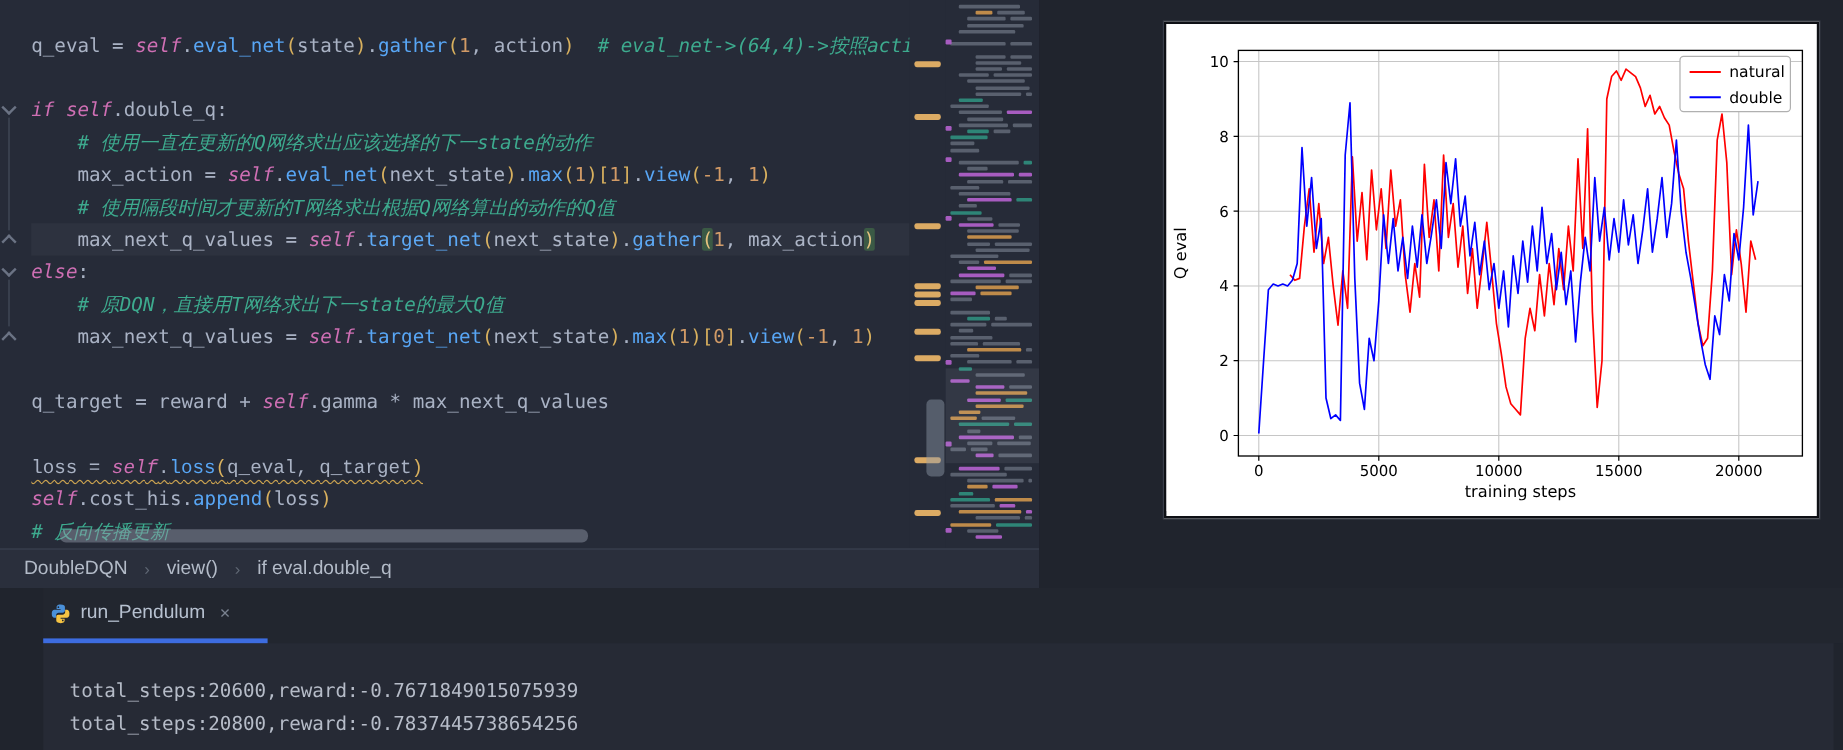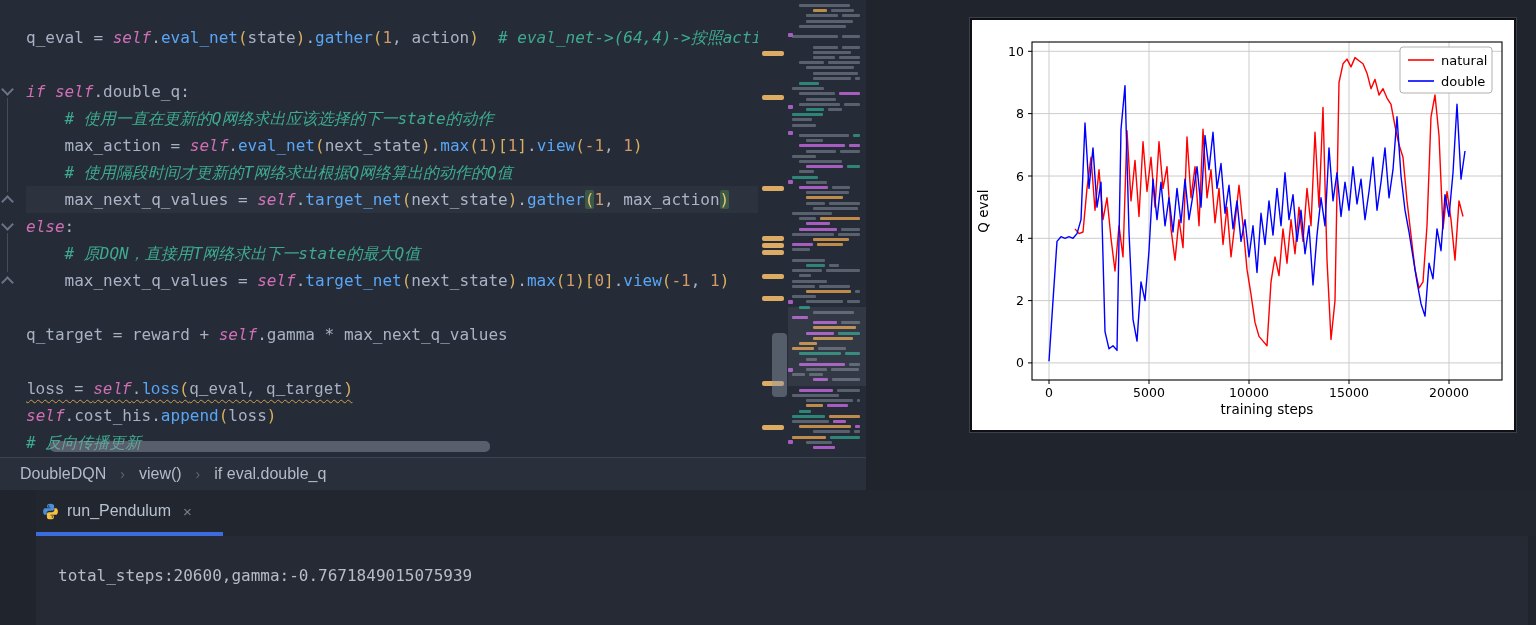--- a/index.html
+++ b/index.html
@@ -287,16 +287,16 @@
       <div id="run-tab">
         <svg width="17" height="17" viewBox="0 0 24 24">
           <path fill="#4a90d9" d="M11.9 1c-4 0-4.6 1.8-4.6 3v2.3h4.7v1H4.6C3 7.3 1.6 8.5 1.6 12s1.4 4.7 3 4.7h2V14c0-1.8 1.5-3.2 3.2-3.2h4.7c1.4 0 2.6-1.2 2.6-2.6V4c0-1.6-1.3-3-5.2-3zM9.4 3.2a1 1 0 1 1 0 2 1 1 0 0 1 0-2z"></path>
           <path fill="#f5c343" d="M12.1 23c4 0 4.6-1.8 4.6-3v-2.3H12v-1h7.4c1.6 0 3-1.2 3-4.7s-1.4-4.7-3-4.7h-2V10c0 1.8-1.5 3.2-3.2 3.2H9.5A2.6 2.6 0 0 0 6.9 16v4c0 1.6 1.3 3 5.2 3zm2.5-2.2a1 1 0 1 1 0-2 1 1 0 0 1 0 2z"></path>
         </svg>
         <span style="margin-left:8px">run_Pendulum</span>
         <span id="tab-close">×</span>
       </div>
       <div id="tab-underline"></div>
     </div>
-    <div id="console-out"><div>total_steps:20600,gamma:-0.7671849015075939</div></div>
+    <div id="console-out"><div>total_steps:20600,reward:-0.7671849015075939</div><div>total_steps:20800,reward:-0.7837445738654256</div></div>
   </div>
 
 </div>
 
 </body></html>

